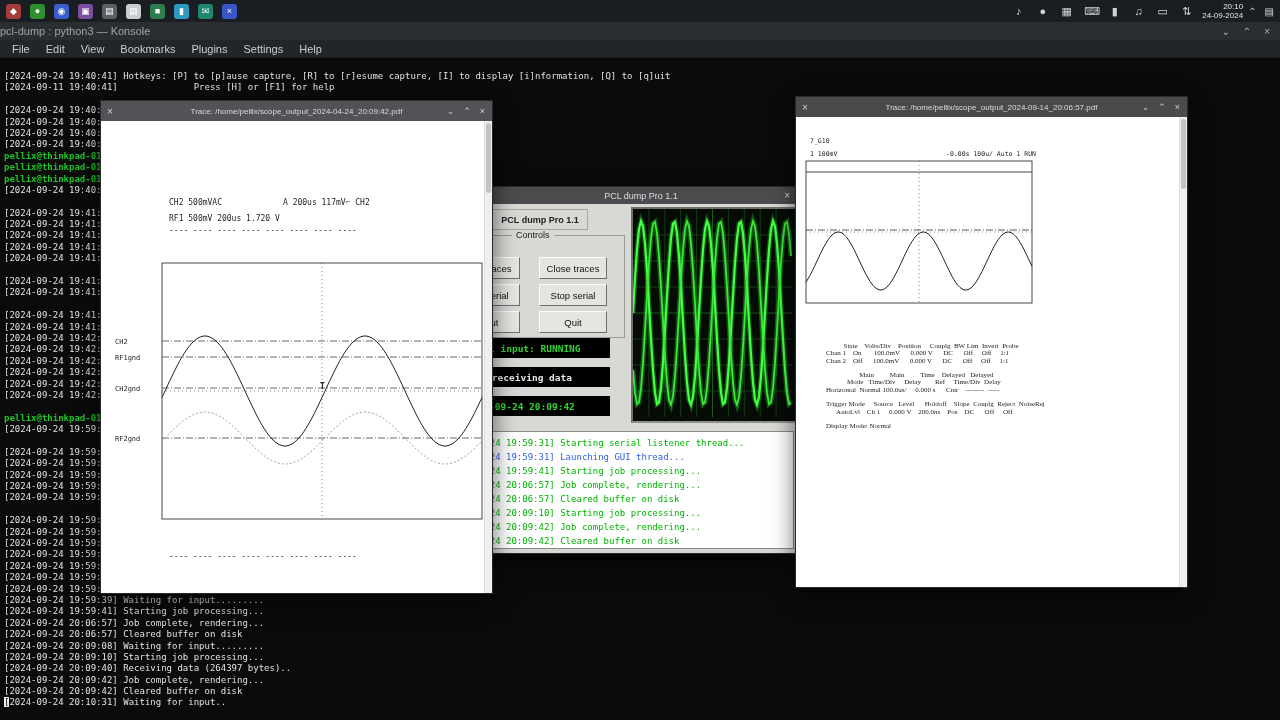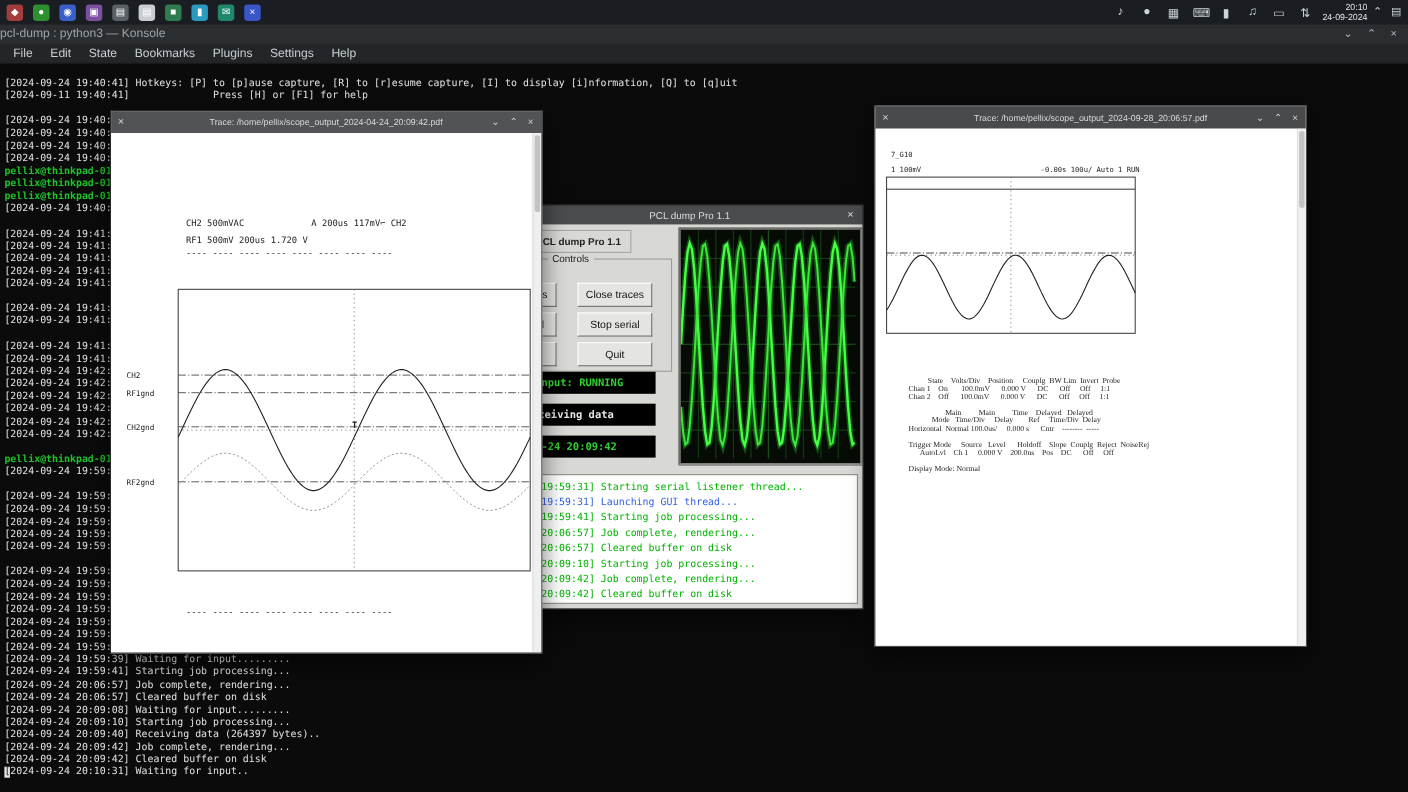--- a/index.html
+++ b/index.html
@@ -41,21 +41,21 @@
   .w-close-left{position:absolute;left:6px;top:0;height:100%;display:flex;align-items:center;
                 color:#cfd2d4;font-size:10px;}
   .w-controls{position:absolute;right:7px;top:0;height:100%;display:flex;gap:9px;align-items:center;
               color:#cfd2d4;font-size:9px;}
   .pdf-content{position:absolute;left:0;top:20px;right:0;bottom:0;background:#ffffff;overflow:hidden;}
   .scrollbar{position:absolute;right:0;top:0;bottom:0;width:7px;background:#efefef;border-left:1px solid #ddd;}
   .scroll-thumb{position:absolute;left:1px;right:1px;top:2px;height:70px;background:#c3c3c3;border-radius:3px;}
   .mono-pre{position:absolute;margin:16px;font-family:Liberation Serif, serif;color:#1d1d1d;white-space:pre;}
 
   
-  .pcl-win{left:373px;top:186px;width:410px;height:366px;background:#404040;}
+  .pcl-win{left:387px;top:186px;width:410px;height:366px;background:#404040;}
   .pcl-titlebar{height:17px;background:#4a4c4e;position:relative;color:#dadcde;font-size:9px;}
   .pcl-title{position:absolute;left:253px;top:0;height:17px;display:flex;align-items:center;
              transform:translateX(-50%);white-space:nowrap;}
   .pcl-close{position:absolute;right:8px;top:0;height:17px;display:flex;align-items:center;font-size:10px;}
   .pcl-content{position:absolute;left:0;top:17px;right:0;bottom:0;background:#d8d8d5;}
   .pcl-heading{position:absolute;left:104px;top:5px;width:94px;height:19px;border:1px solid #a6a6a3;
                display:flex;align-items:center;justify-content:center;font-size:9px;font-weight:bold;color:#222;}
   .ctrl-frame{position:absolute;left:45px;top:31px;width:190px;height:101px;border:1px solid #9b9b98;}
   .ctrl-label{position:absolute;left:78px;top:-6px;background:#d8d8d5;padding:0 4px;font-size:9px;color:#222;text-align:center;}
   .tkbtn{position:absolute;width:66px;height:20px;background:#e4e4e1;font-size:9.5px;color:#111;
@@ -122,21 +122,21 @@
       <span>pcl-dump : python3 — Konsole</span>
       <span class="k-buttons">
         <span>⌄</span>
         <span>⌃</span>
         <span>×</span>
       </span>
     </div>
     <div class="k-menubar">
         <span class="mitem">File</span>
         <span class="mitem">Edit</span>
-        <span class="mitem">State</span>
+        <span class="mitem">View</span>
         <span class="mitem">Bookmarks</span>
         <span class="mitem">Plugins</span>
         <span class="mitem">Settings</span>
         <span class="mitem">Help</span>
       </div>
     <div class="terminal">
         <div class="tline">[2024-09-24 19:40:41] Hotkeys: [P] to [p]ause capture, [R] to [r]esume capture, [I] to display [i]nformation, [Q] to [q]uit</div>
         <div class="tline">[2024-09-11 19:40:41]              Press [H] or [F1] for help</div>
         <div class="tline">&nbsp;</div>
         <div class="tline">[2024-09-24 19:40:41]</div>
@@ -299,21 +299,21 @@
       </svg>
       <div class="scrollbar">
         <div class="scroll-thumb"></div>
       </div>
     </div>
   </div>
 
   <div class="win pdf-right">
     <div class="w-titlebar">
       <span class="w-close-left">×</span>
-      <span>Trace: /home/pellix/scope_output_2024-09-28_20:06:57.pdf</span>
+      <span>Trace: /home/pellix/scope_output_2024-09-14_20:06:57.pdf</span>
       <span class="w-controls">
         <span>⌄</span>
         <span>⌃</span>
         <span>×</span>
       </span>
     </div>
     <div class="pdf-content">
       <svg width="384" height="200" viewBox="0 0 384 200">
         <text x="14" y="26" font-size="6.5">7_G10</text>
         <text x="14" y="39" font-size="6.5">1 100mV</text>

